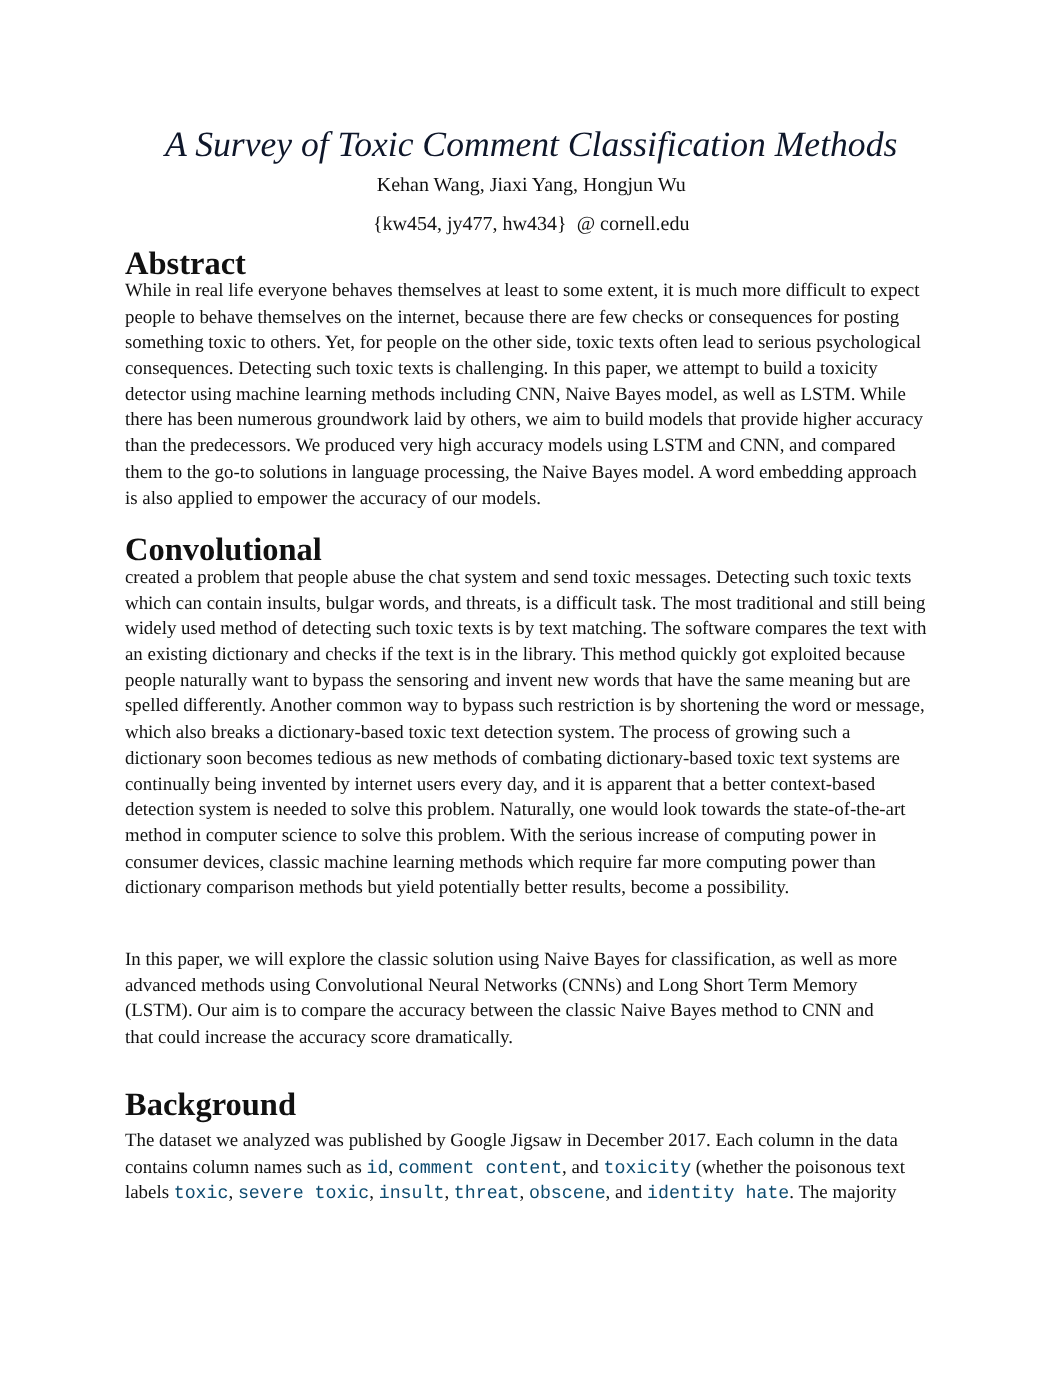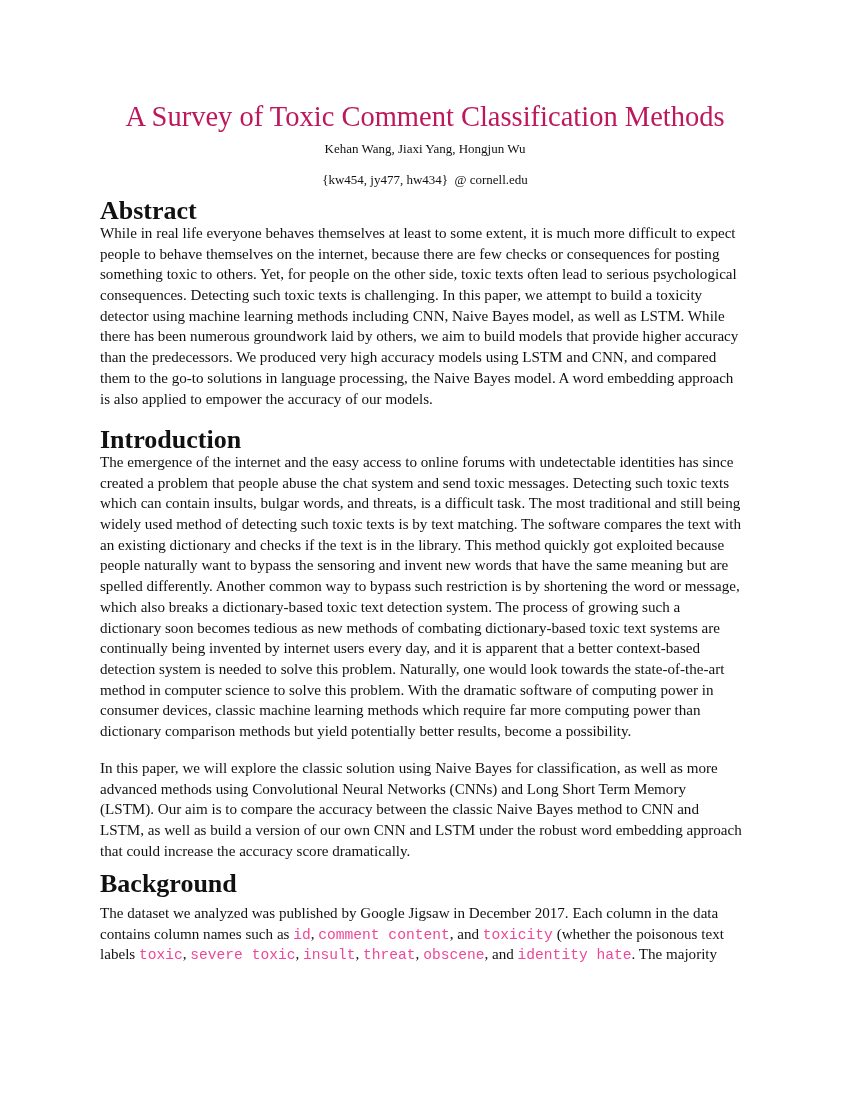--- a/index.html
+++ b/index.html
@@ -3,37 +3,37 @@
   <meta charset="utf-8">
   <style>
     html, body { margin: 0; padding: 0; }
     body {
       width: 850px; height: 1100px; background: #ffffff; position: relative;
       font-family: "Liberation Serif", serif; color: #111111; overflow: hidden;
     }
     .page { position: absolute; left: 0; top: 0; width: 850px; height: 1100px; }
     .title {
       position: absolute; left: 0; top: 100px; width: 850px; text-align: center;
-      font-size: 28.5px; line-height: 34px; color: #be185d;
+      font-size: 28.5px; line-height: 34px; color: #0f172a; font-style: italic;
     }
     .authors, .emails {
       position: absolute; left: 0; width: 850px; text-align: center;
-      font-size: 13px; line-height: 20px;
+      font-size: 16px; line-height: 20px;
     }
     .authors { top: 139px; }
     .emails { top: 170px; }
     .h {
       position: absolute; left: 100px; font-weight: bold; font-size: 26px; line-height: 24px;
     }
     .para {
       position: absolute; left: 100px; width: 670px; font-size: 15.1px; line-height: 20.7px;
       white-space: nowrap;
     }
     .line { display: block; height: 20.7px; }
-    .mono { font-family: "Liberation Mono", monospace; color: #ec4899; font-size: 14.6px; }
+    .mono { font-family: "Liberation Mono", monospace; color: #0c4a6e; font-size: 14.6px; }
   </style>
 </head>
 <body>
 
 <div class="page">
   <div class="title">A Survey of Toxic Comment Classification Methods</div>
   <div class="authors">Kehan Wang, Jiaxi Yang, Hongjun Wu</div>
   <div class="emails" style="white-space: pre;">{kw454, jy477, hw434}  @ cornell.edu</div>
 
   <div class="h" style="top: 199px;">Abstract</div>
@@ -42,42 +42,40 @@
     <span class="line">people to behave themselves on the internet, because there are few checks or consequences for posting</span>
     <span class="line">something toxic to others. Yet, for people on the other side, toxic texts often lead to serious psychological</span>
     <span class="line">consequences. Detecting such toxic texts is challenging. In this paper, we attempt to build a toxicity</span>
     <span class="line">detector using machine learning methods including CNN, Naive Bayes model, as well as LSTM. While</span>
     <span class="line">there has been numerous groundwork laid by others, we aim to build models that provide higher accuracy</span>
     <span class="line">than the predecessors. We produced very high accuracy models using LSTM and CNN, and compared</span>
     <span class="line">them to the go-to solutions in language processing, the Naive Bayes model. A word embedding approach</span>
     <span class="line">is also applied to empower the accuracy of our models.</span>
   </div>
 
-  <div class="h" style="top: 428px;">Introduction</div>
+  <div class="h" style="top: 428px;">Convolutional</div>
   <div class="para" style="top: 452px;">
-    <span class="line">The emergence of the internet and the easy access to online forums with undetectable identities has since</span>
     <span class="line">created a problem that people abuse the chat system and send toxic messages. Detecting such toxic texts</span>
     <span class="line">which can contain insults, bulgar words, and threats, is a difficult task. The most traditional and still being</span>
     <span class="line">widely used method of detecting such toxic texts is by text matching. The software compares the text with</span>
     <span class="line">an existing dictionary and checks if the text is in the library. This method quickly got exploited because</span>
     <span class="line">people naturally want to bypass the sensoring and invent new words that have the same meaning but are</span>
     <span class="line">spelled differently. Another common way to bypass such restriction is by shortening the word or message,</span>
     <span class="line">which also breaks a dictionary-based toxic text detection system. The process of growing such a</span>
     <span class="line">dictionary soon becomes tedious as new methods of combating dictionary-based toxic text systems are</span>
     <span class="line">continually being invented by internet users every day, and it is apparent that a better context-based</span>
     <span class="line">detection system is needed to solve this problem. Naturally, one would look towards the state-of-the-art</span>
-    <span class="line">method in computer science to solve this problem. With the dramatic software of computing power in</span>
+    <span class="line">method in computer science to solve this problem. With the serious increase of computing power in</span>
     <span class="line">consumer devices, classic machine learning methods which require far more computing power than</span>
     <span class="line">dictionary comparison methods but yield potentially better results, become a possibility.</span>
   </div>
   <div class="para" style="top: 758px;">
     <span class="line">In this paper, we will explore the classic solution using Naive Bayes for classification, as well as more</span>
     <span class="line">advanced methods using Convolutional Neural Networks (CNNs) and Long Short Term Memory</span>
     <span class="line">(LSTM). Our aim is to compare the accuracy between the classic Naive Bayes method to CNN and</span>
-    <span class="line">LSTM, as well as build a version of our own CNN and LSTM under the robust word embedding approach</span>
     <span class="line">that could increase the accuracy score dramatically.</span>
   </div>
 
   <div class="h" style="top: 872px;">Background</div>
   <div class="para" style="top: 903px;">
     <span class="line">The dataset we analyzed was published by Google Jigsaw in December 2017. Each column in the data</span>
     <span class="line">
       <span>contains column names such as </span><span class="mono" style="white-space: pre;">id</span><span>, </span><span class="mono" style="white-space: pre;">comment content</span><span>, and </span><span class="mono" style="white-space: pre;">toxicity</span><span> (whether the poisonous text</span>
     </span>
     <span class="line">

